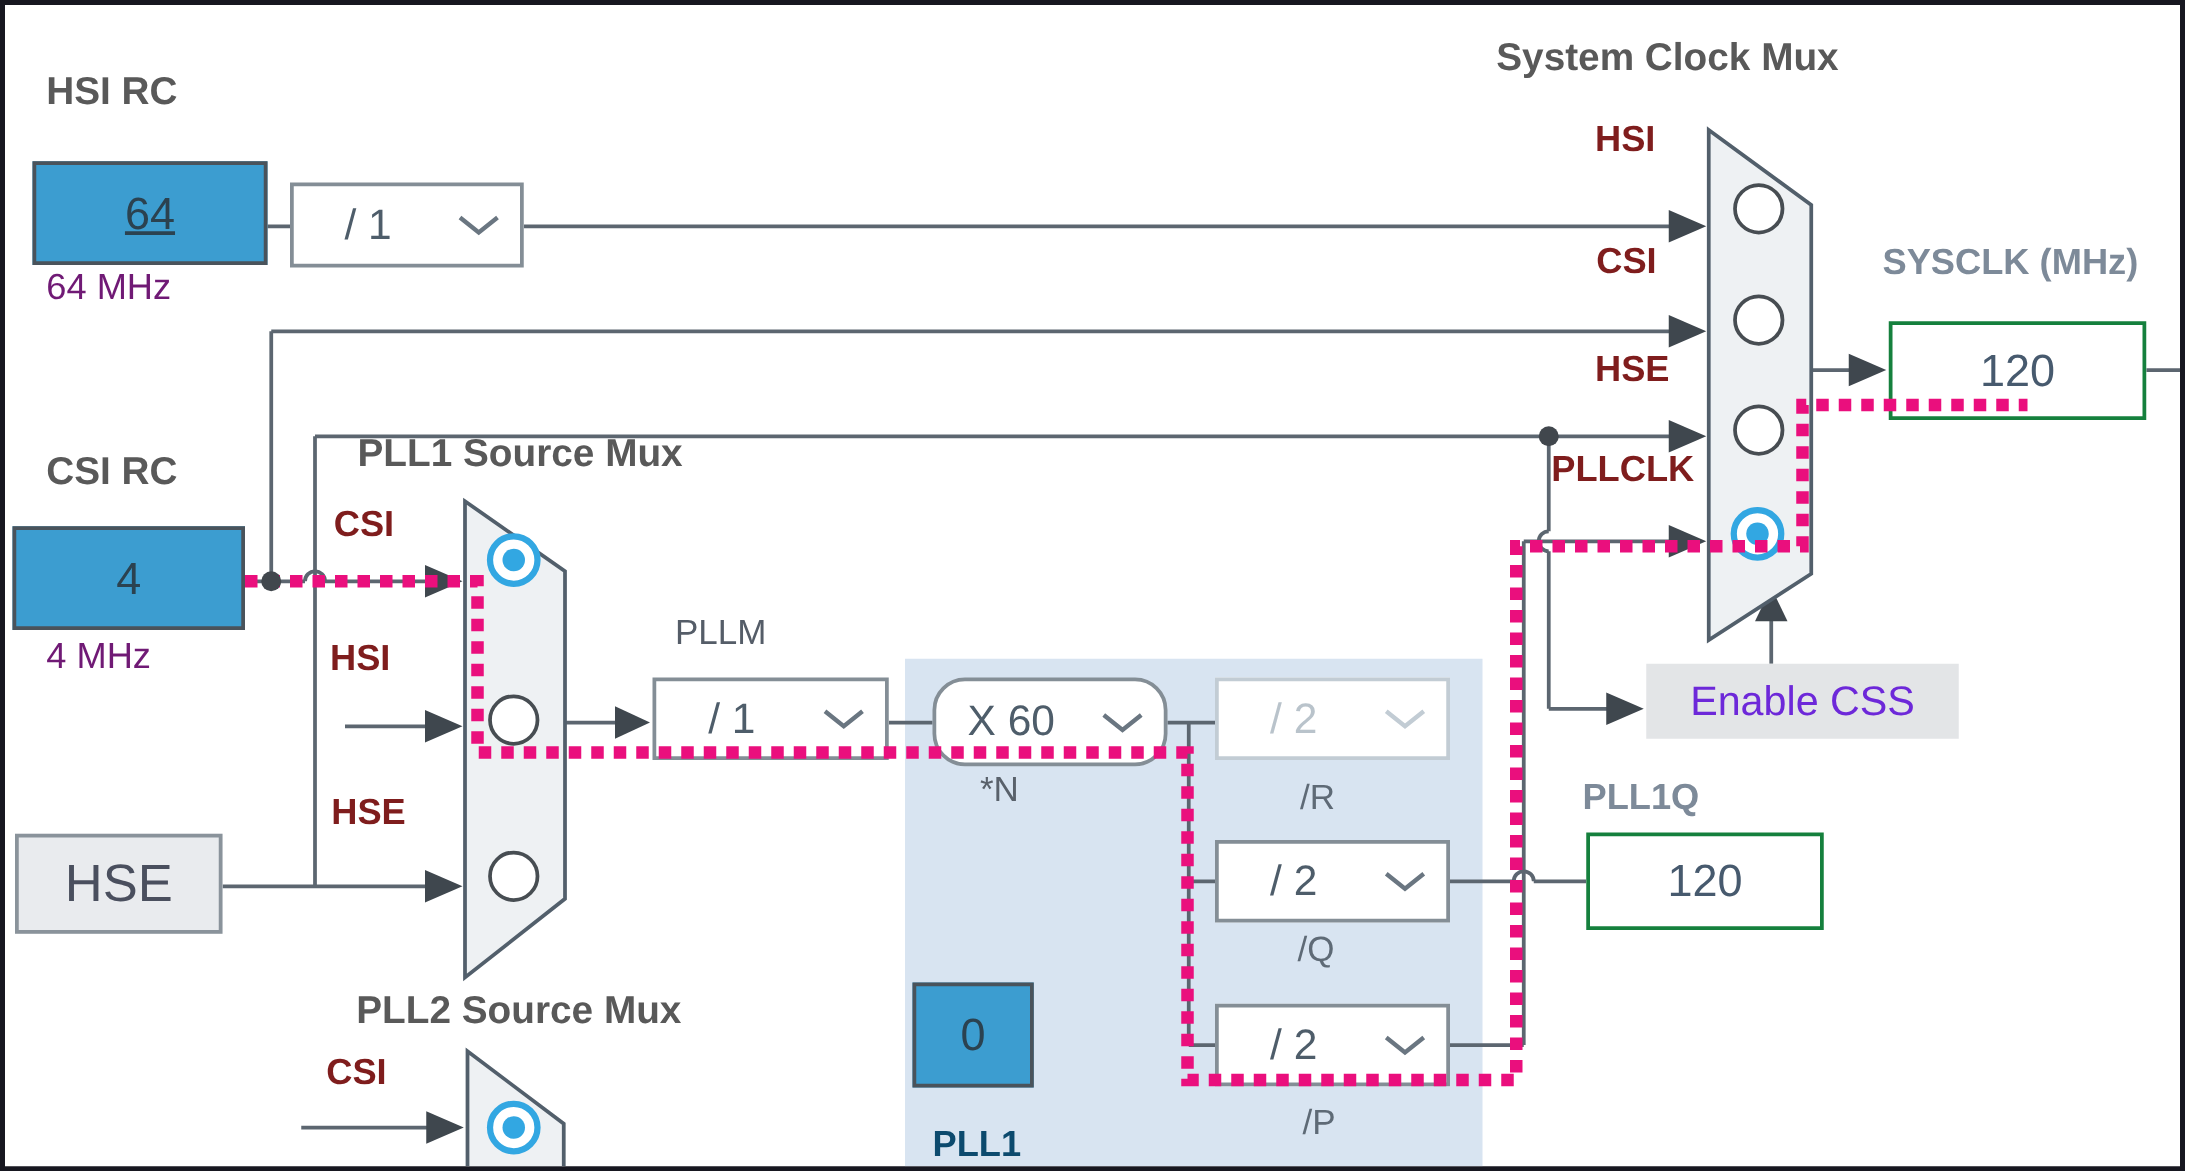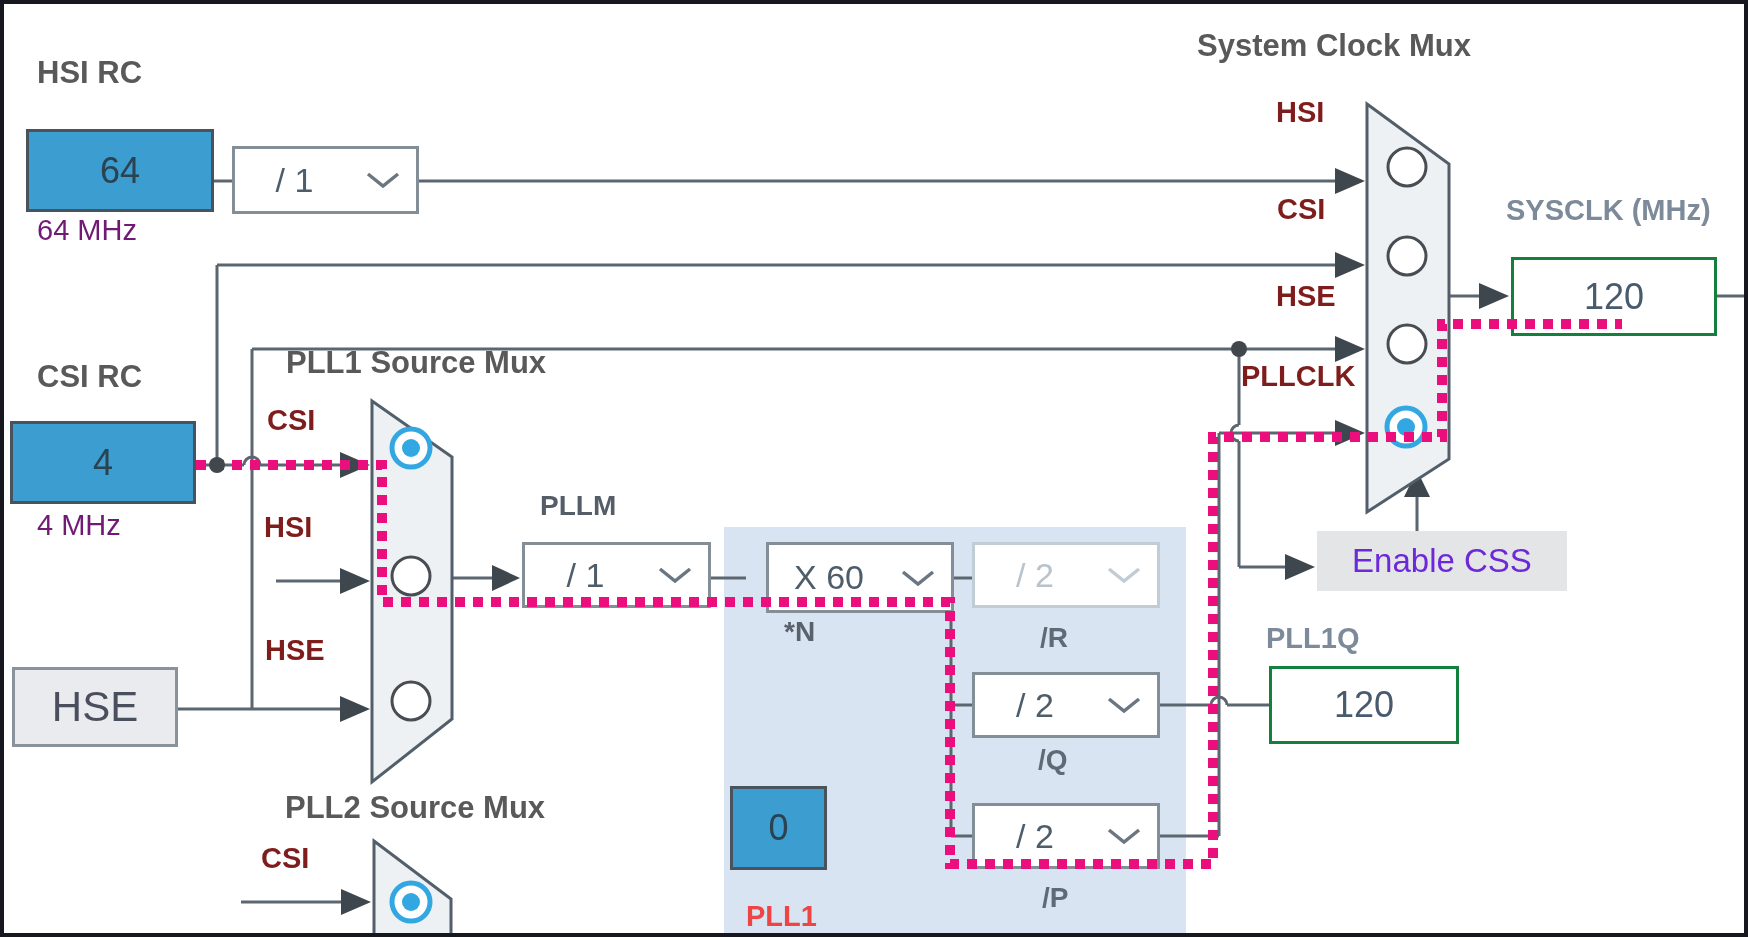--- a/index.html
+++ b/index.html
@@ -12,21 +12,21 @@
     font-family:"Liberation Sans", sans-serif;
     overflow:hidden;
     padding-left:24px;
   }
   .layer{position:absolute;left:0;top:0;width:1740px;height:929px;}
   svg.layer{pointer-events:none;}
   .abs{position:absolute;line-height:1;white-space:nowrap;}
   
   .section-title{font-weight:bold;font-size:31px;color:#595959;}
   .navy-label{font-weight:bold;font-size:29px;color:#7f1d1d;}
-  .sub-label{font-weight:bold;font-size:28px;color:#5e6a76;}
+  .sub-label{font-weight:normal;font-size:28px;color:#5e6a76;}
   .freq-label{font-size:29px;color:#701a75;}
   .out-label{font-weight:bold;font-size:29px;color:#7d8a99;}
   
   .srcbox{
     position:absolute;background:#3c9dd0;border:3px solid #4a535b;
     display:flex;align-items:center;justify-content:center;
     font-size:36px;color:#2b4250;box-sizing:border-box;
   }
   .valbox{
     position:absolute;background:#ffffff;border:3px solid #15803d;
@@ -118,21 +118,21 @@
     <circle cx="407" cy="572" r="19" fill="#ffffff" stroke="#474d52" stroke-width="3"></circle>
     <circle cx="407" cy="697" r="19" fill="#ffffff" stroke="#474d52" stroke-width="3"></circle>
 
     <g>
       <circle cx="407" cy="898" r="19" fill="#ffffff" stroke="#32a7e2" stroke-width="5"></circle>
       <circle cx="407" cy="898" r="9" fill="#32a7e2"></circle>
     </g>
   </svg>
 
   <div class="abs section-title" style="left:33px;top:53px;">HSI RC</div>
-  <div class="srcbox" style="left:22px;top:125px;width:188px;height:83px;">
+  <div class="srcbox" style="left:22px;top:125px;width:188px;height:83px;text-decoration:underline;">
     <span>64</span>
   </div>
   <div class="abs freq-label" style="left:33px;top:212px;">64 MHz</div>
   <div class="dd" style="left:228px;top:142px;width:187px;height:68px;">
     <span class="val">/ 1</span>
     <svg class="chev" width="38" height="20">
       <polyline points="4,4 19,16 34,4" fill="none" stroke="#6a7681" stroke-width="3.5"></polyline>
     </svg>
   </div>
 
@@ -167,21 +167,21 @@
   <div class="abs navy-label" style="left:261px;top:632px;">HSE</div>
 
   <div class="abs sub-label" style="left:536px;top:488px;color:#555d68;">PLLM</div>
   <div class="dd" style="left:518px;top:538px;width:189px;height:66px;">
     <span class="val">/ 1</span>
     <svg class="chev" width="38" height="20">
       <polyline points="4,4 19,16 34,4" fill="none" stroke="#6a7681" stroke-width="3.5"></polyline>
     </svg>
   </div>
 
-  <div class="dd" style="left:762px;top:538px;width:188px;height:71px;">
+  <div class="dd" style="left:742px;top:538px;width:188px;height:71px;border-radius:26px;">
     <span class="val">X 60</span>
     <svg class="chev" width="38" height="20">
       <polyline points="4,4 19,16 34,4" fill="none" stroke="#6a7681" stroke-width="3.5"></polyline>
     </svg>
   </div>
   <div class="abs sub-label" style="left:780px;top:614px;color:#59616b;">*N</div>
 
   <div class="dd disabled" style="left:968px;top:538px;width:188px;height:66px;">
     <span class="val">/ 2</span>
     <svg class="chev" width="38" height="20">
@@ -207,21 +207,21 @@
   <div class="abs sub-label" style="left:1038px;top:880px;">/P</div>
 
   <div class="abs out-label" style="left:1262px;top:620px;">PLL1Q</div>
   <div class="valbox" style="left:1265px;top:662px;width:190px;height:78px;">
     <span>120</span>
   </div>
 
   <div class="srcbox" style="left:726px;top:782px;width:97px;height:84px;">
     <span>0</span>
   </div>
-  <div class="abs" style="left:742px;top:898px;font-weight:bold;font-size:29px;color:#ef4444;">PLL1</div>
+  <div class="abs" style="left:742px;top:898px;font-weight:bold;font-size:29px;color:#0c4a6e;">PLL1</div>
 
   <div class="abs section-title" style="left:281px;top:788px;">PLL2 Source Mux</div>
   <div class="abs navy-label" style="left:257px;top:840px;">CSI</div>
 
   <svg class="layer" viewBox="0 0 1740 929">
     <polyline points="192,461 378,461 378,598 946,598 946,860 1209,860 1209,433 1438,433 1438,320 1618,320" fill="none" stroke="#ea0f7d" stroke-width="10" stroke-dasharray="10 8"></polyline>
     <circle cx="213" cy="461" r="8" fill="#41474d"></circle>
     <circle cx="1235" cy="345" r="8" fill="#41474d"></circle>
   </svg>
 

